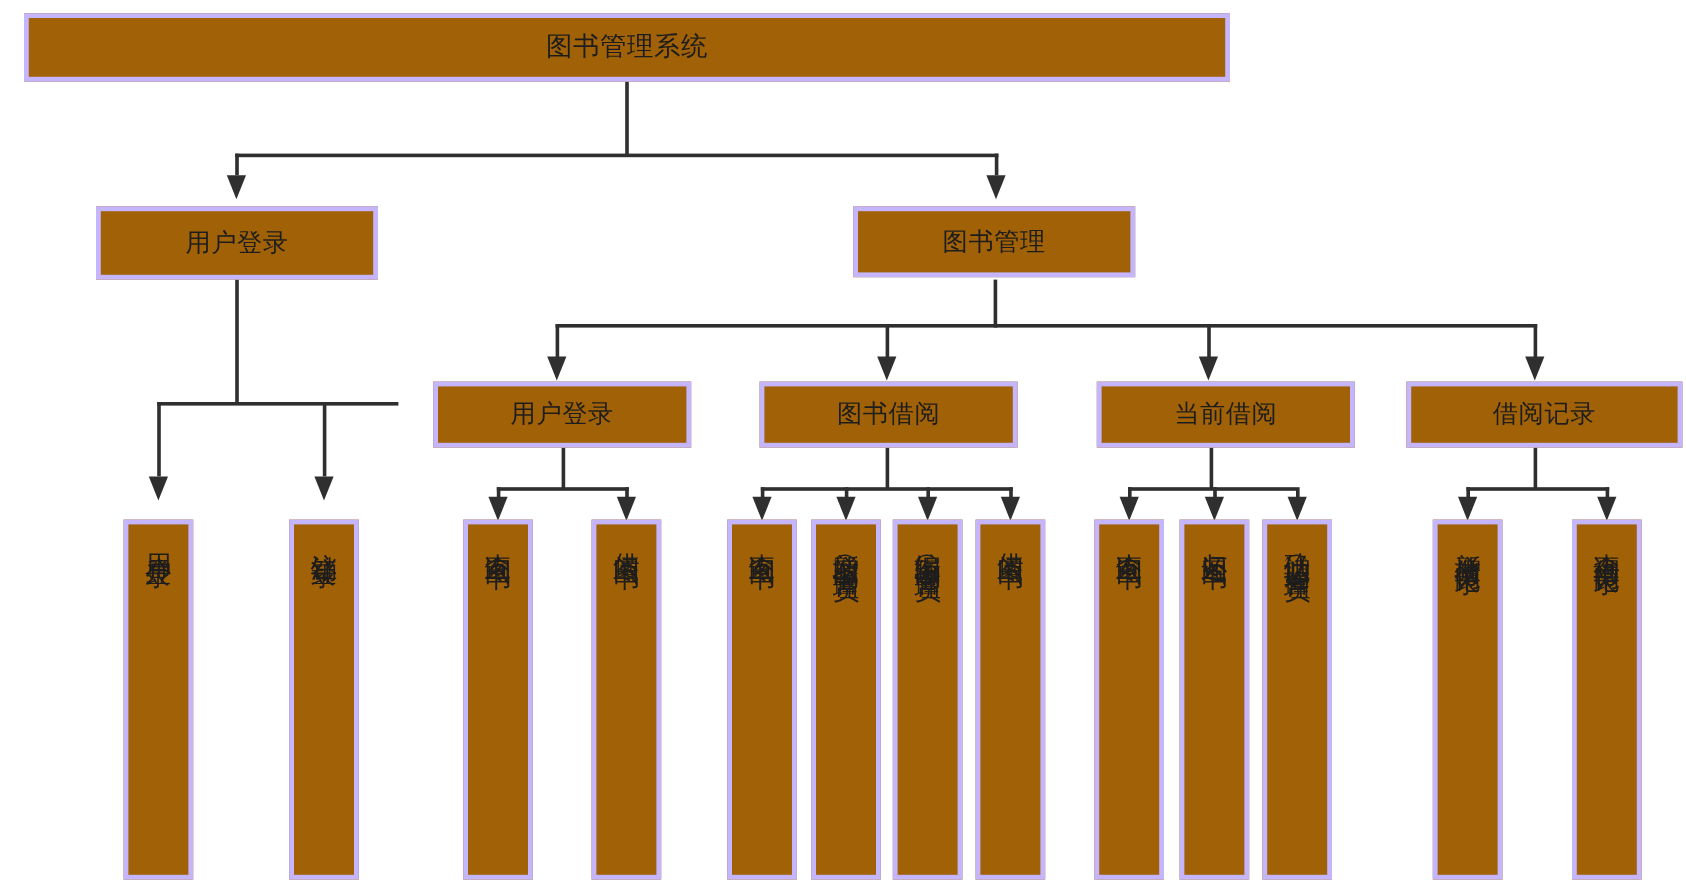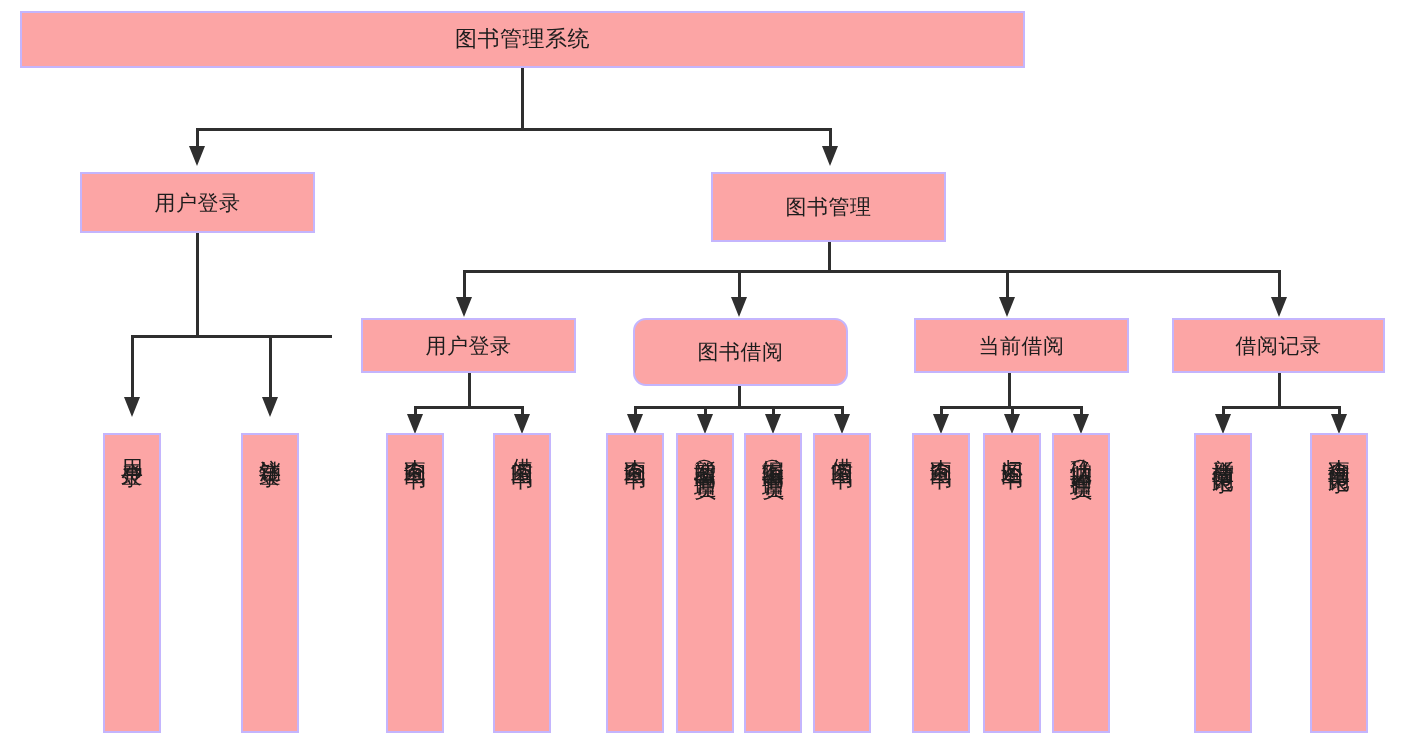--- a/index.html
+++ b/index.html
@@ -14,22 +14,22 @@
     position: relative;
     width: 1405px;
     height: 747px;
     background: #ffffff;
     overflow: hidden;
   }
   
   .node {
     position: absolute;
     box-sizing: border-box;
-    border: 2px solid #c4b5fd;
-    background: #fca5a5;
+    border: 4px solid #c4b5fd;
+    background: #a16207;
     color: #1d1d1d;
     display: flex;
     align-items: center;
     justify-content: center;
     text-align: right;
     z-index: 3;
   }
   .node .lbl {
     display: block;
     line-height: 1.12;
@@ -151,34 +151,34 @@
   <div class="seg vseg" style="left:1338px; top:406px; height:10px;"></div>
   <div class="arrow" style="left:1331px; top:414px;"></div>
 
   <div class="node h root" style="left:20px; top:11px; width:1005px; height:57px;">
     <span class="lbl">图书管理系统</span>
   </div>
 
   <div class="node h" style="left:80px; top:172px; width:235px; height:61px;">
     <span class="lbl">用户登录</span>
   </div>
-  <div class="node h" style="left:711px; top:172px; width:235px; height:70px;">
+  <div class="node h" style="left:711px; top:172px; width:235px; height:59px;">
     <span class="lbl">图书管理</span>
   </div>
 
   <div class="node h" style="left:361px; top:318px; width:215px; height:55px;">
     <span class="lbl">用户登录</span>
   </div>
-  <div class="node h" style="left:633px; top:318px; width:215px; height:68px;border-radius:13px;">
+  <div class="node h" style="left:633px; top:318px; width:215px; height:55px;">
     <span class="lbl">图书借阅</span>
   </div>
   <div class="node h" style="left:914px; top:318px; width:215px; height:55px;">
     <span class="lbl">当前借阅</span>
   </div>
-  <div class="node h" style="left:1172px; top:318px; width:213px; height:55px;">
+  <div class="node h" style="left:1172px; top:318px; width:230px; height:55px;">
     <span class="lbl">借阅记录</span>
   </div>
 
   <div class="node v" style="left:103px; top:433px; width:58px; height:300px;">
     <span class="lbl">用户登录</span>
   </div>
   <div class="node v" style="left:241px; top:433px; width:58px; height:300px;">
     <span class="lbl">注销登录</span>
   </div>
 

